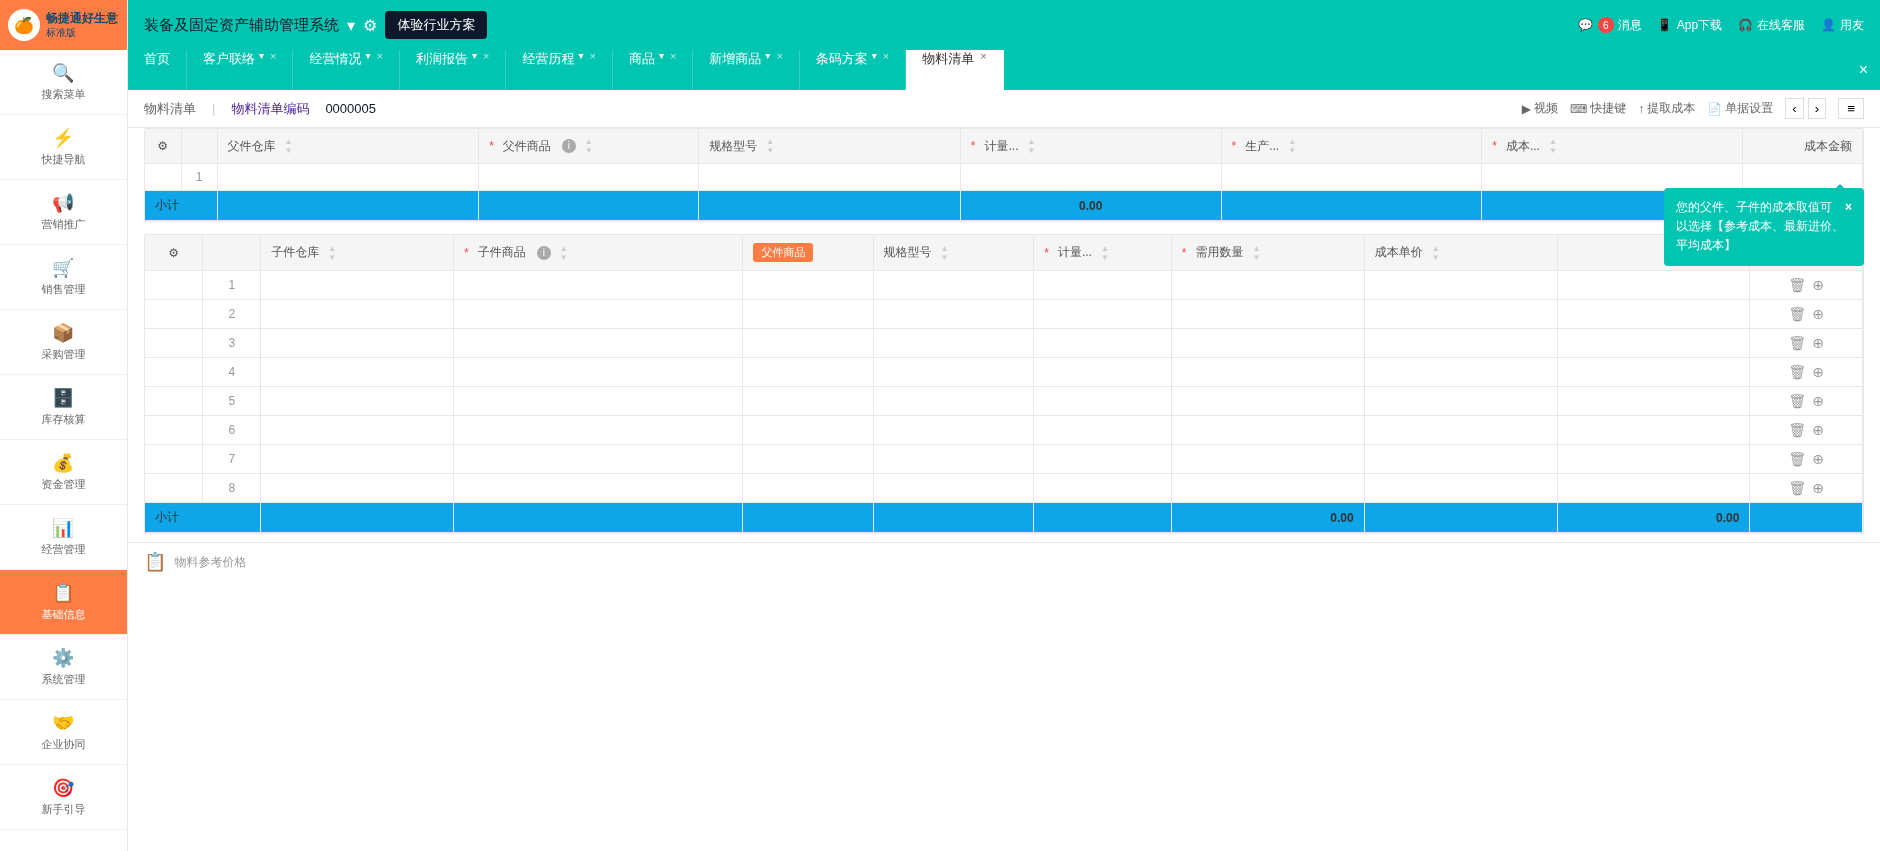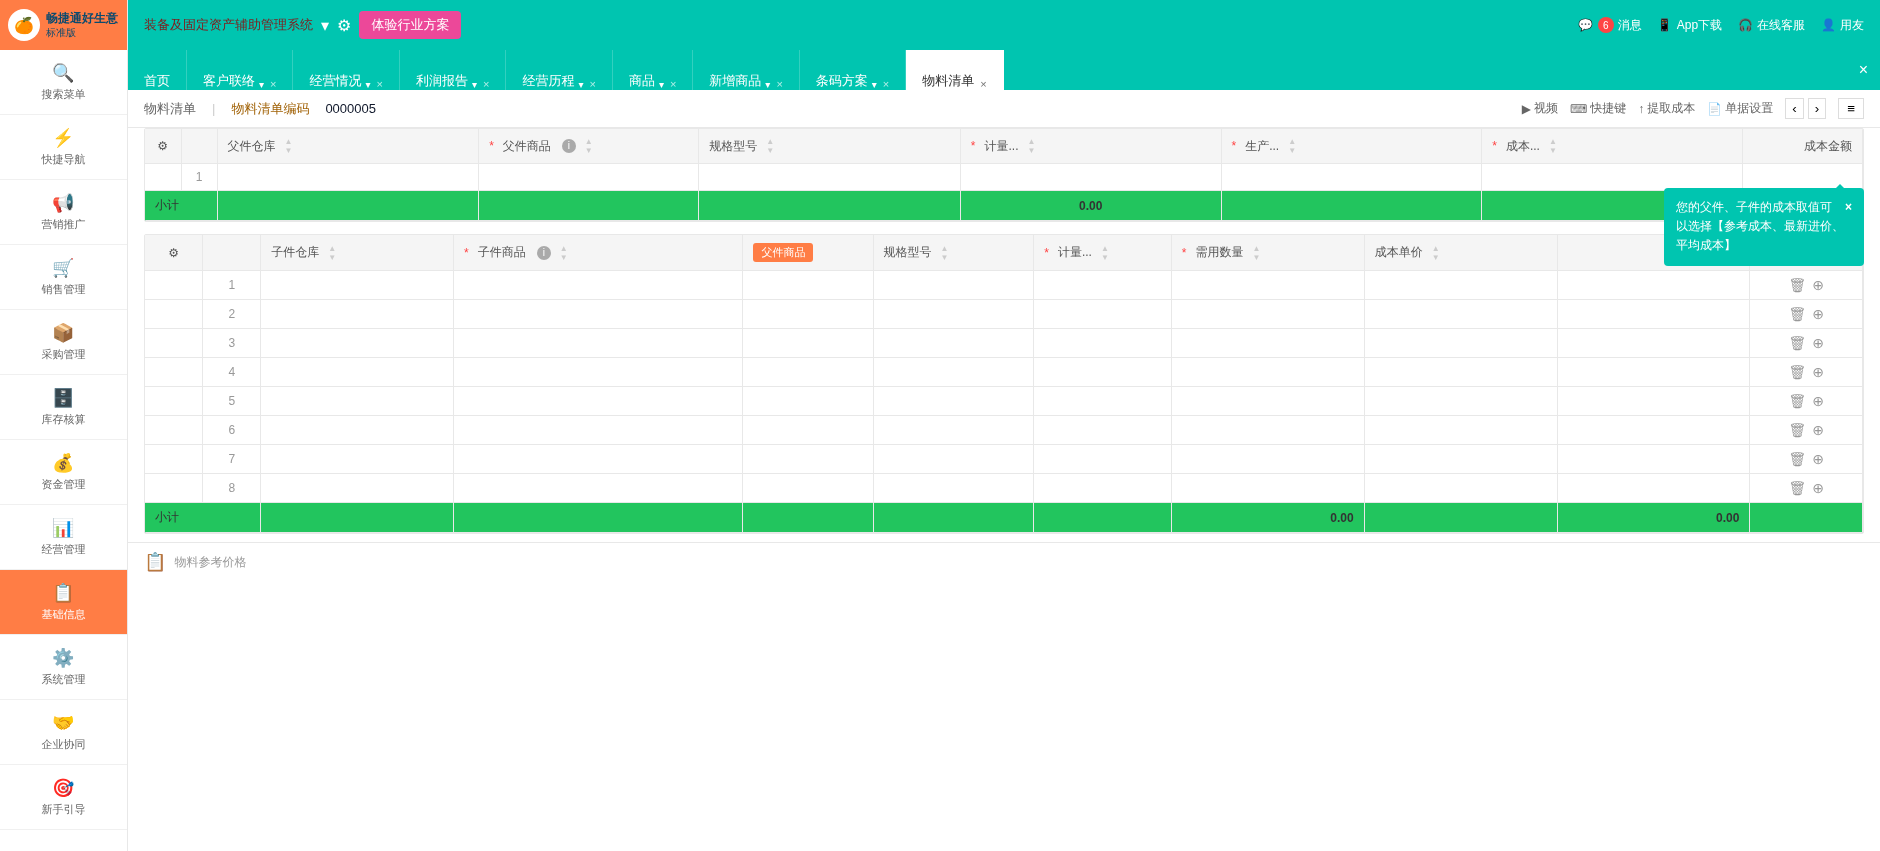--- a/index.html
+++ b/index.html
@@ -16,58 +16,58 @@
     .sidebar-item.active { background: #ff7d45; color: #fff; }
     .sidebar-item .icon { font-size: 18px; margin-bottom: 3px; }
     .sidebar-item .label { font-size: 11px; }
 
     
     .main { flex: 1; display: flex; flex-direction: column; overflow: hidden; }
 
     
     .topbar { background: #00c5b0; height: 50px; display: flex; align-items: center; padding: 0 16px; gap: 8px; flex-shrink: 0; }
     .topbar-btn { background: transparent; border: none; color: #fff; cursor: pointer; font-size: 12px; display: flex; align-items: center; gap: 4px; }
-    .topbar-try-btn { background: #ec4899; color: #fff; border: none; border-radius: 4px; padding: 5px 12px; cursor: pointer; font-size: 13px; }
+    .topbar-try-btn { background: #0f172a; color: #fff; border: none; border-radius: 4px; padding: 5px 12px; cursor: pointer; font-size: 13px; }
     .topbar-actions { display: flex; align-items: center; gap: 16px; color: #fff; font-size: 12px; }
     .topbar-action-item { display: flex; align-items: center; gap: 4px; cursor: pointer; }
     .badge { background: #ff4444; color: #fff; border-radius: 50%; width: 16px; height: 16px; font-size: 10px; display: flex; align-items: center; justify-content: center; }
 
     
     .nav-tabs { background: #00c5b0; display: flex; align-items: center; height: 40px; flex-shrink: 0; padding-left: 0; overflow: hidden; }
-    .nav-tab { padding: 0 16px; height: 40px; display: flex; align-items: flex-end; color: #fff; cursor: pointer; font-size: 13px; white-space: nowrap; border-right: 1px solid rgba(255,255,255,0.2); }
+    .nav-tab { padding: 0 16px; height: 40px; display: flex; align-items: flex-start; color: #fff; cursor: pointer; font-size: 13px; white-space: nowrap; border-right: 1px solid rgba(255,255,255,0.2); }
     .nav-tab.active { background: #fff; color: #333; }
     .nav-tab .close-btn { margin-left: 6px; font-size: 11px; opacity: 0.7; }
     .nav-tab .arrow { margin-left: 4px; font-size: 10px; }
     .nav-close-all { margin-left: auto; padding: 0 12px; color: #fff; cursor: pointer; font-size: 16px; }
 
     
     .content { flex: 1; overflow-y: auto; background: #fff; display: flex; flex-direction: column; }
 
     
     .breadcrumb-bar { padding: 8px 16px; background: #fff; border-bottom: 1px solid #e8e8e8; display: flex; align-items: center; gap: 16px; flex-shrink: 0; }
     .breadcrumb-item { color: #666; font-size: 13px; }
-    .breadcrumb-item.active { color: #a16207; font-weight: 500; }
+    .breadcrumb-item.active { color: #4c1d95; font-weight: 500; }
     .breadcrumb-code { color: #0f172a; font-size: 13px; }
     .breadcrumb-actions { margin-left: auto; display: flex; align-items: center; gap: 12px; font-size: 12px; color: #666; }
     .breadcrumb-action { display: flex; align-items: center; gap: 3px; cursor: pointer; }
     .nav-arrows { display: flex; gap: 4px; }
     .nav-arrow { border: 1px solid #ddd; padding: 2px 6px; cursor: pointer; background: #fff; }
 
     
     .section { padding: 0 16px; }
     .section-title { font-size: 13px; font-weight: bold; color: #333; padding: 10px 0 6px 0; display: flex; align-items: center; gap: 6px; }
     .section-title::before { content: ''; display: inline-block; width: 3px; height: 14px; background: #00c5b0; border-radius: 2px; }
 
     
     .table-wrapper { border: 1px solid #e8e8e8; border-radius: 2px; overflow: hidden; margin-bottom: 0; }
     table { width: 100%; border-collapse: collapse; font-size: 12px; }
     table thead tr { background: #f5f5f5; }
     table thead th { padding: 8px 10px; border-right: 1px solid #e8e8e8; border-bottom: 1px solid #e8e8e8; color: #555; font-weight: 500; text-align: left; white-space: nowrap; }
     table tbody td { padding: 6px 10px; border-right: 1px solid #e8e8e8; border-bottom: 1px solid #e8e8e8; color: #333; }
-    .subtotal-row td { background: #22c55e; font-weight: 500; }
+    .subtotal-row td { background: #0ea5e9; font-weight: 500; }
     .th-settings { width: 36px; text-align: center; }
     .th-num { width: 36px; text-align: center; }
     .required-mark { color: #ff4444; }
     .scan-btn { background: #ff7d45; color: #fff; border: none; border-radius: 3px; padding: 2px 8px; font-size: 11px; cursor: pointer; }
     .tooltip-popup { position: absolute; top: 60px; right: 16px; background: #00c5b0; color: #fff; padding: 10px 12px; border-radius: 4px; font-size: 12px; width: 200px; z-index: 100; line-height: 1.6; }
     .tooltip-popup::before { content: ''; position: absolute; top: -8px; right: 20px; border: 4px solid transparent; border-bottom-color: #00c5b0; }
     .tooltip-close { float: right; cursor: pointer; font-weight: bold; margin-left: 4px; }
 
     .action-cell { display: flex; gap: 6px; justify-content: center; }
     .action-icon { font-size: 14px; color: #999; cursor: pointer; }
@@ -144,21 +144,21 @@
     <div class="sidebar-item">
       <span class="icon">🎯</span>
       <span class="label">新手引导</span>
     </div>
   </div>
 </div>
 
 <div class="main">
 
   <div class="topbar">
-    <span style="color:#7f1d1d;font-size:13px;">装备及固定资产辅助管理系统</span>
+    <span style="color:#0f172a;font-size:15px;">装备及固定资产辅助管理系统</span>
     <button class="topbar-btn" style="color:#fff;font-size:16px;">▾</button>
     <button class="topbar-btn" style="font-size:16px;">⚙</button>
     <button class="topbar-try-btn">体验行业方案</button>
     <div style="flex:1"></div>
     <div class="topbar-actions">
       <div class="topbar-action-item">
         <span>💬</span>
         <span class="badge">6</span>
         <span>消息</span>
       </div>

